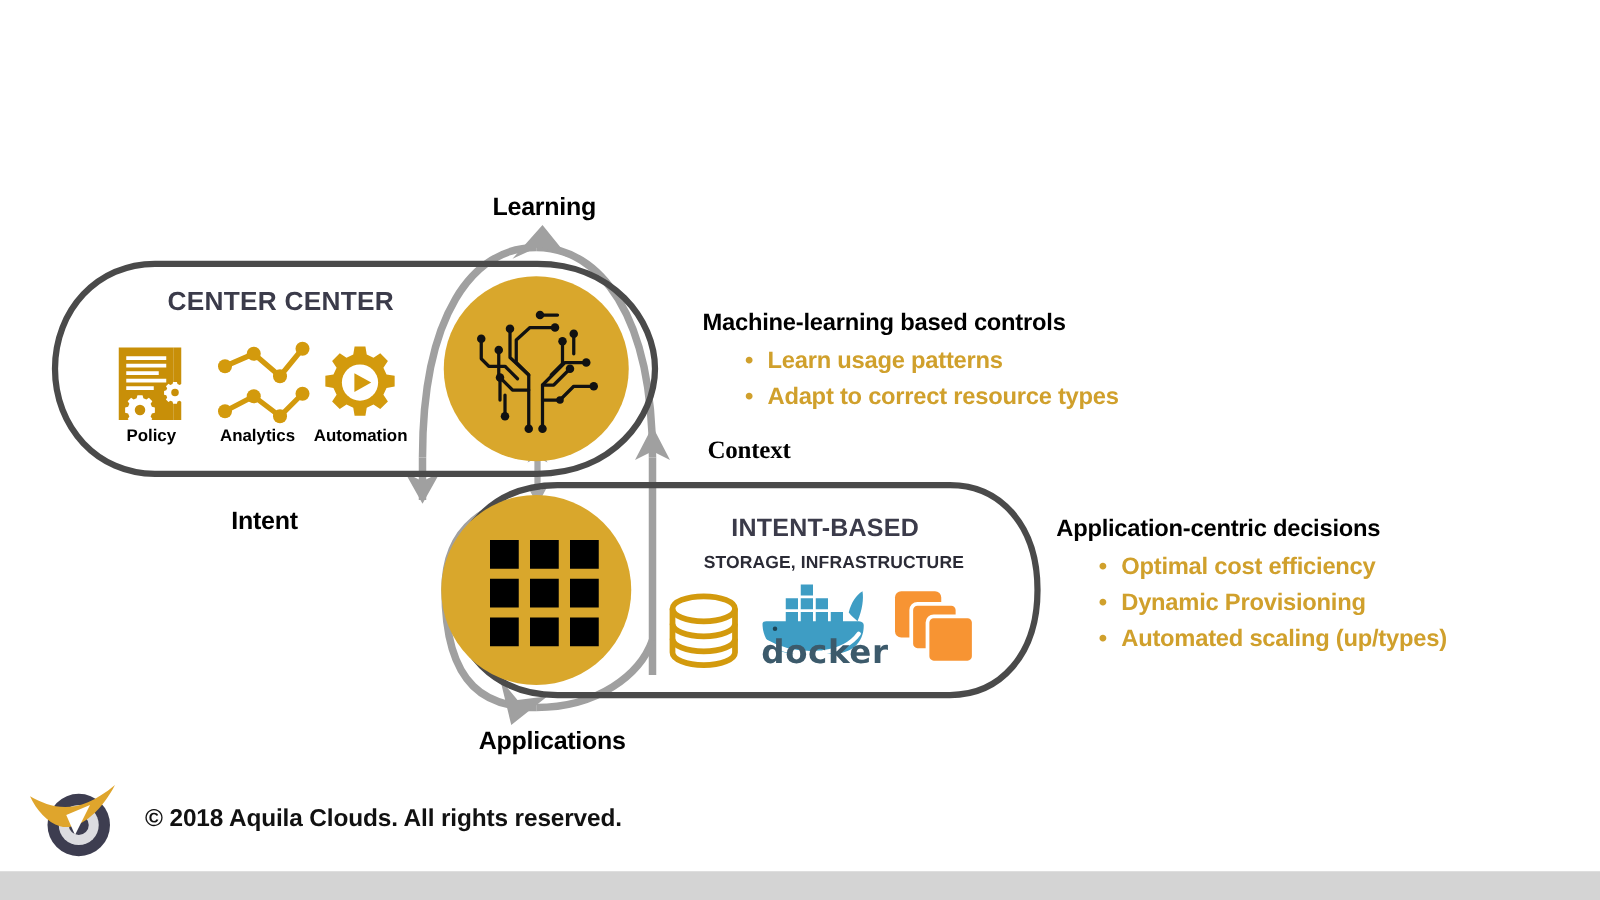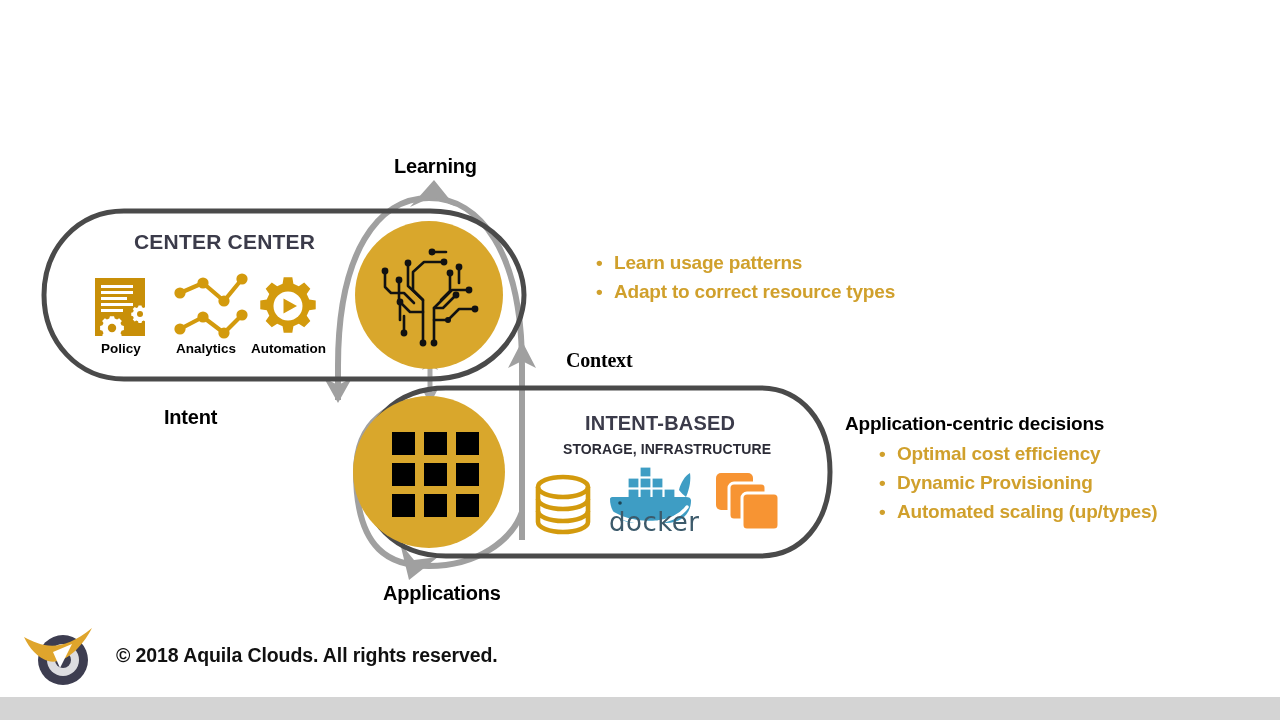--- a/index.html
+++ b/index.html
@@ -30,21 +30,21 @@
   .cycle-label {
     position: absolute;
     font-weight: bold;
     font-size: 20px;
     color: #000000;
     white-space: nowrap;
     letter-spacing: -0.2px;
   }
   #label-learning { left: 394px; top: 155px; }
   #label-context  { left: 566px; top: 349px; font-family: Liberation Serif, serif; }
-  #label-intent   { left: 164px; top: 406px; }
+  #label-intent   { left: 185px; top: 406px; }
   #label-applications { left: 383px; top: 582px; }
 
   .box-title {
     position: absolute;
     font-weight: bold;
     color: #3b3b4a;
     white-space: nowrap;
   }
   #cc-title {
     left: 134px; top: 230px;
@@ -131,21 +131,21 @@
   }
 
   
   #docker-word {
     position: absolute;
     left: 609px; top: 507px;
     font-size: 26px;
     color: #3c5a6b;
     letter-spacing: 0.5px;
     font-family: "DejaVu Sans", sans-serif;
-    font-weight: normal;
+    font-weight: bold;
   }
 </style>
 </head>
 <body>
 
 <div id="stage">
 
   <svg id="diagram-svg" viewBox="0 0 1280 720">
     <defs>
       <marker id="grayArrowUp" markerWidth="14" markerHeight="12" refX="7" refY="10" orient="auto-start-reverse" markerUnits="userSpaceOnUse">
@@ -351,20 +351,21 @@
   <div id="ib-title" class="box-title">INTENT-BASED</div>
   <div id="ib-sub" class="box-title">STORAGE, INFRASTRUCTURE</div>
 
   <div id="cap-policy" class="icon-caption">Policy</div>
   <div id="cap-analytics" class="icon-caption">Analytics</div>
   <div id="cap-automation" class="icon-caption">Automation</div>
 
   <div id="docker-word">docker</div>
 
   <div id="callout-ml" class="callout">
+    <div class="callout-head">Machine-learning based controls</div>
     <ul class="callout-list">
       <li class="callout-item">
         <span class="callout-bullet">•</span>
         <span>Learn usage patterns</span>
       </li>
       <li class="callout-item">
         <span class="callout-bullet">•</span>
         <span>Adapt to correct resource types</span>
       </li>
     </ul>

